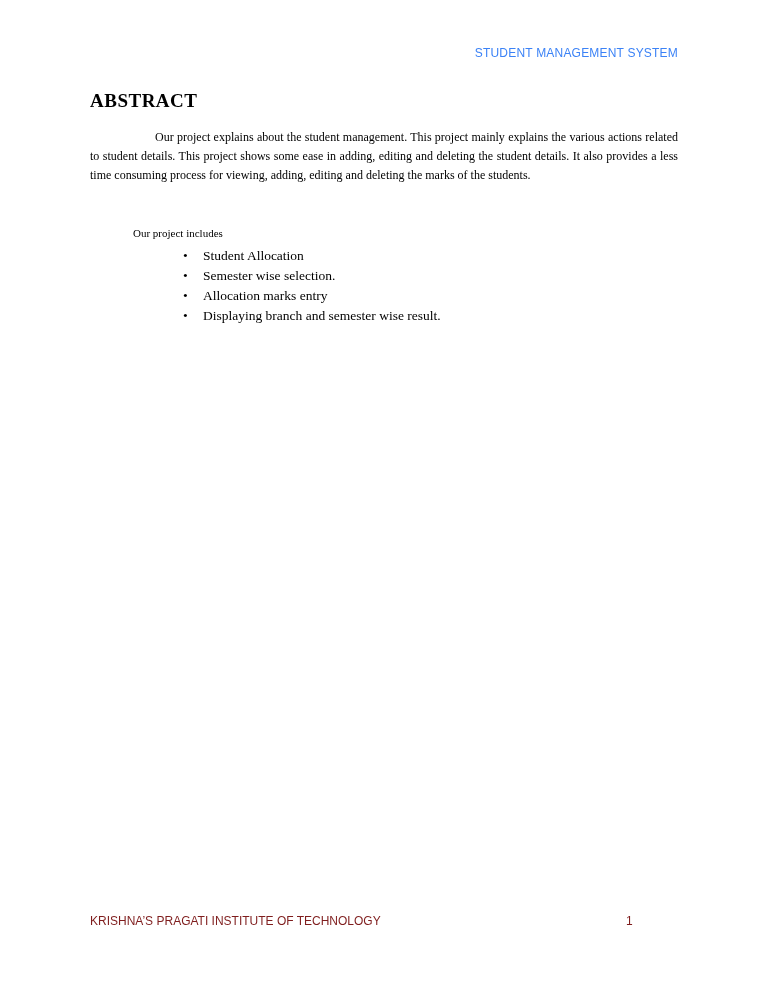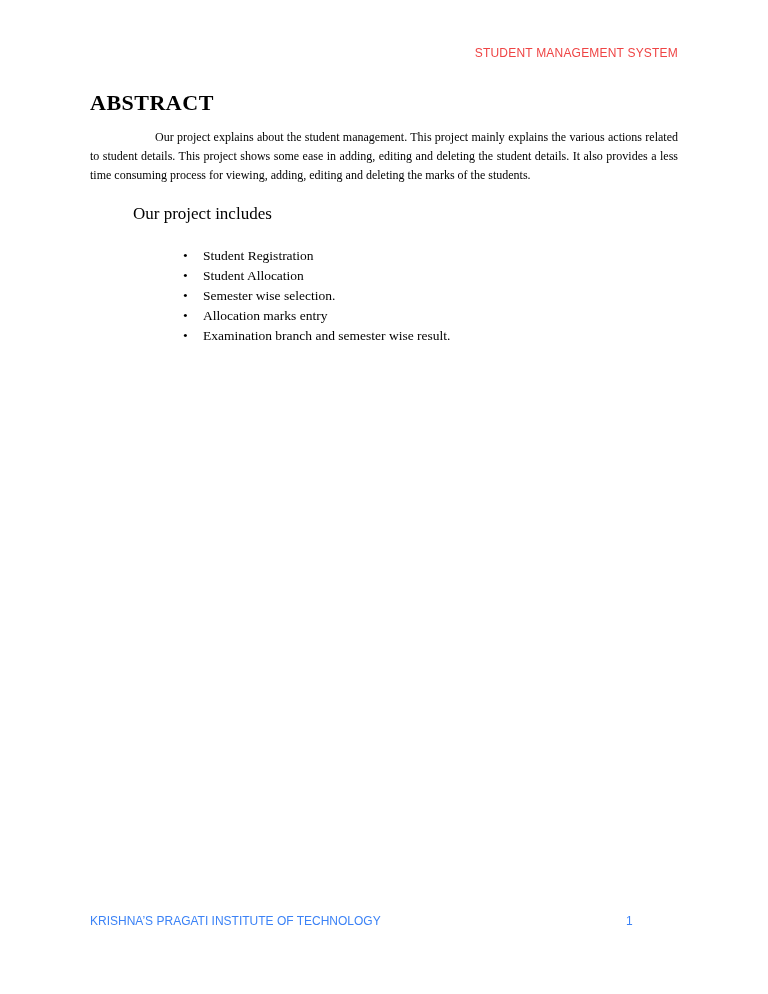--- a/index.html
+++ b/index.html
@@ -14,48 +14,48 @@
     overflow: hidden;
   }
   .header {
     position: absolute;
     top: 46px;
     left: 90px;
     width: 588px;
     text-align: right;
     font-family: "Liberation Sans", sans-serif;
     font-size: 12px;
-    color: #ef4444;
+    color: #3b82f6;
     letter-spacing: 0.2px;
   }
   .title {
     position: absolute;
     top: 90px;
     left: 90px;
     font-family: "Liberation Serif", serif;
-    font-size: 22px;
+    font-size: 19px;
     font-weight: bold;
     letter-spacing: 0.5px;
     color: #000000;
   }
   .body-para {
     position: absolute;
     top: 128px;
     left: 90px;
     width: 588px;
     font-size: 12px;
     line-height: 19px;
     text-align: justify;
     text-indent: 65px;
   }
   .includes {
     position: absolute;
-    top: 204px;
+    top: 224px;
     left: 133px;
-    font-size: 17px;
+    font-size: 11px;
     line-height: 19px;
   }
   .bullets {
     position: absolute;
     top: 246px;
     left: 183px;
     list-style: none;
   }
   .bullets li {
     display: flex;
@@ -72,21 +72,21 @@
     content: "\2022";
     font-size: 13.5px;
   }
   .footer {
     position: absolute;
     top: 914px;
     left: 90px;
     width: 588px;
     font-family: "Liberation Sans", sans-serif;
     font-size: 12px;
-    color: #3b82f6;
+    color: #7f1d1d;
   }
   .footer .pagenum {
     position: absolute;
     left: 536px;
     top: 0;
   }
 </style>
 </head>
 <body>
 
@@ -96,37 +96,33 @@
 
   <h1 class="title">ABSTRACT</h1>
 
   <p class="body-para">Our project explains about the student management. This project mainly explains the various actions related to student details. This project shows some ease in adding, editing and deleting the student details. It also provides a less time consuming process for viewing, adding, editing and deleting the marks of the students.</p>
 
   <p class="includes">Our project includes</p>
 
   <ul class="bullets">
     <li>
       <span class="bullet-marker"></span>
-      <span>Student Registration</span>
-    </li>
-    <li>
-      <span class="bullet-marker"></span>
       <span>Student Allocation</span>
     </li>
     <li>
       <span class="bullet-marker"></span>
       <span>Semester wise selection.</span>
     </li>
     <li>
       <span class="bullet-marker"></span>
       <span>Allocation marks entry</span>
     </li>
     <li>
       <span class="bullet-marker"></span>
-      <span>Examination branch and semester wise result.</span>
+      <span>Displaying branch and semester wise result.</span>
     </li>
   </ul>
 
   <div class="footer">
     <span>KRISHNA’S PRAGATI INSTITUTE OF TECHNOLOGY</span>
     <span class="pagenum">1</span>
   </div>
 
 </div>
 

